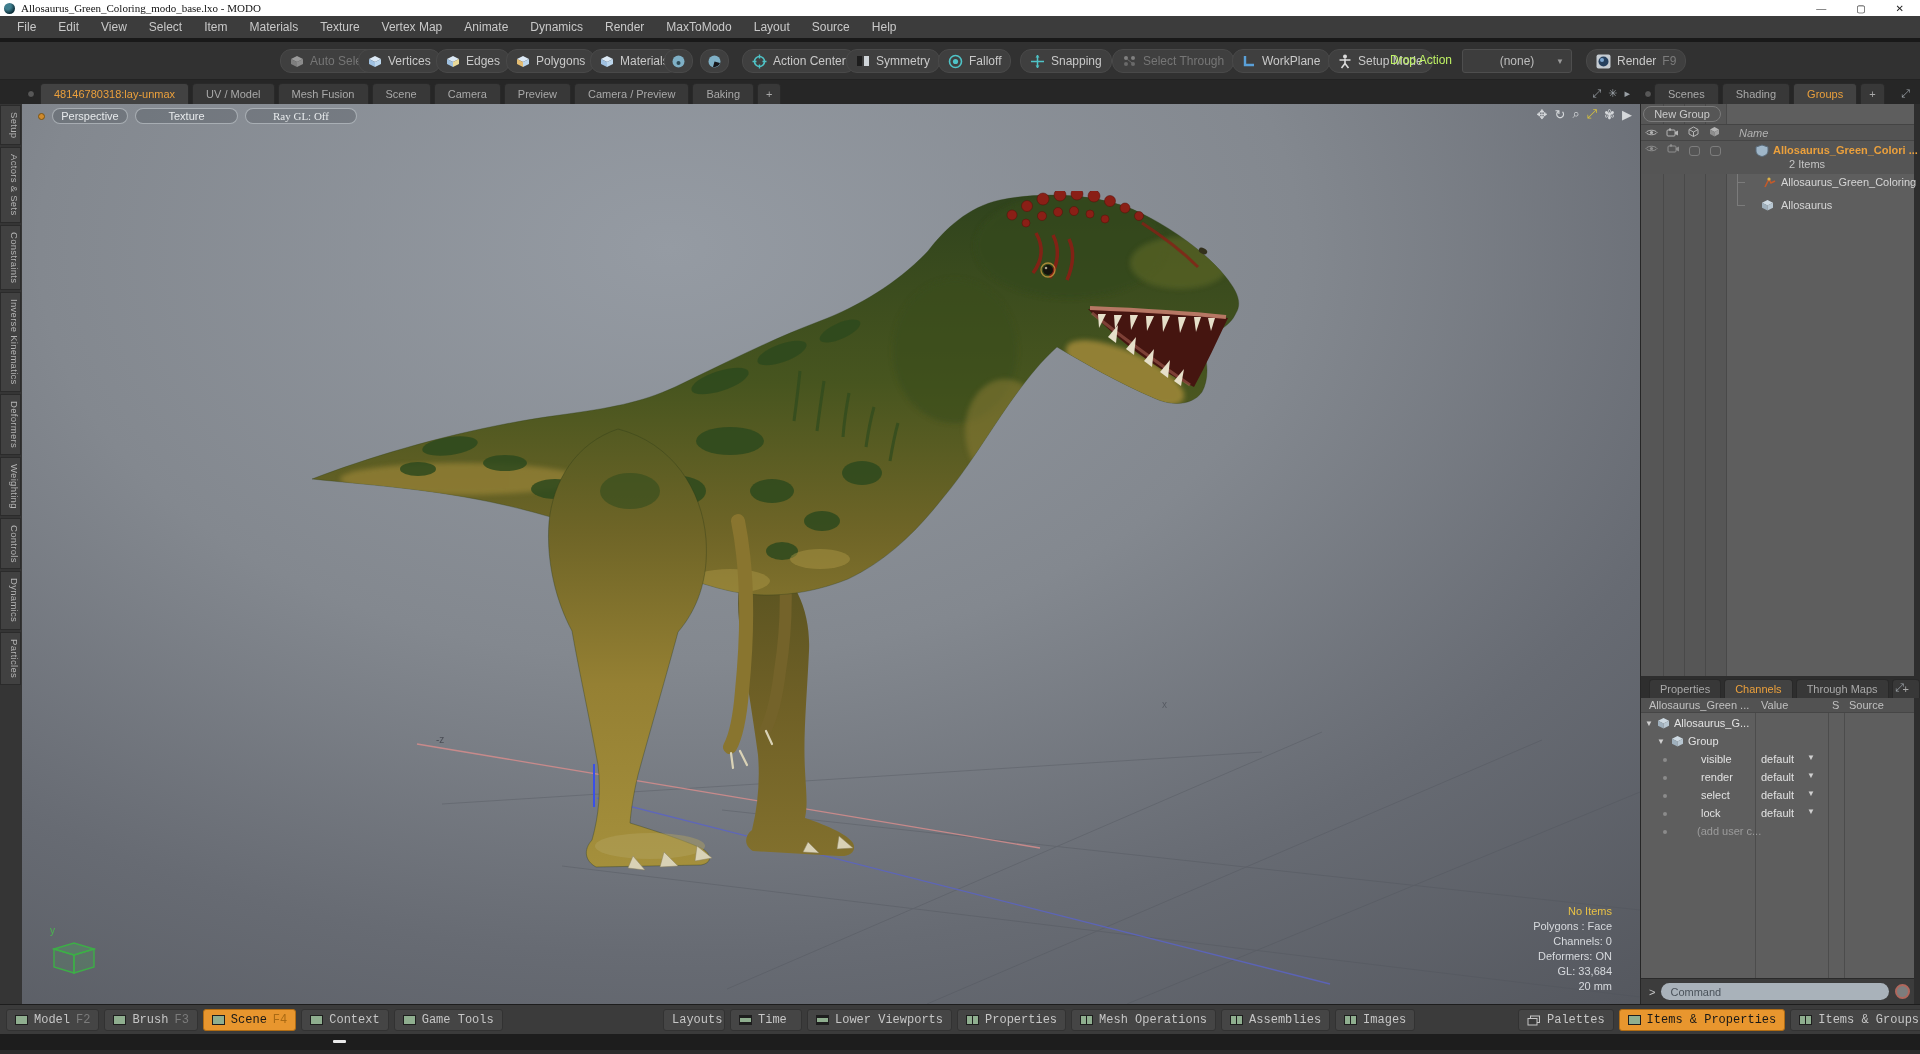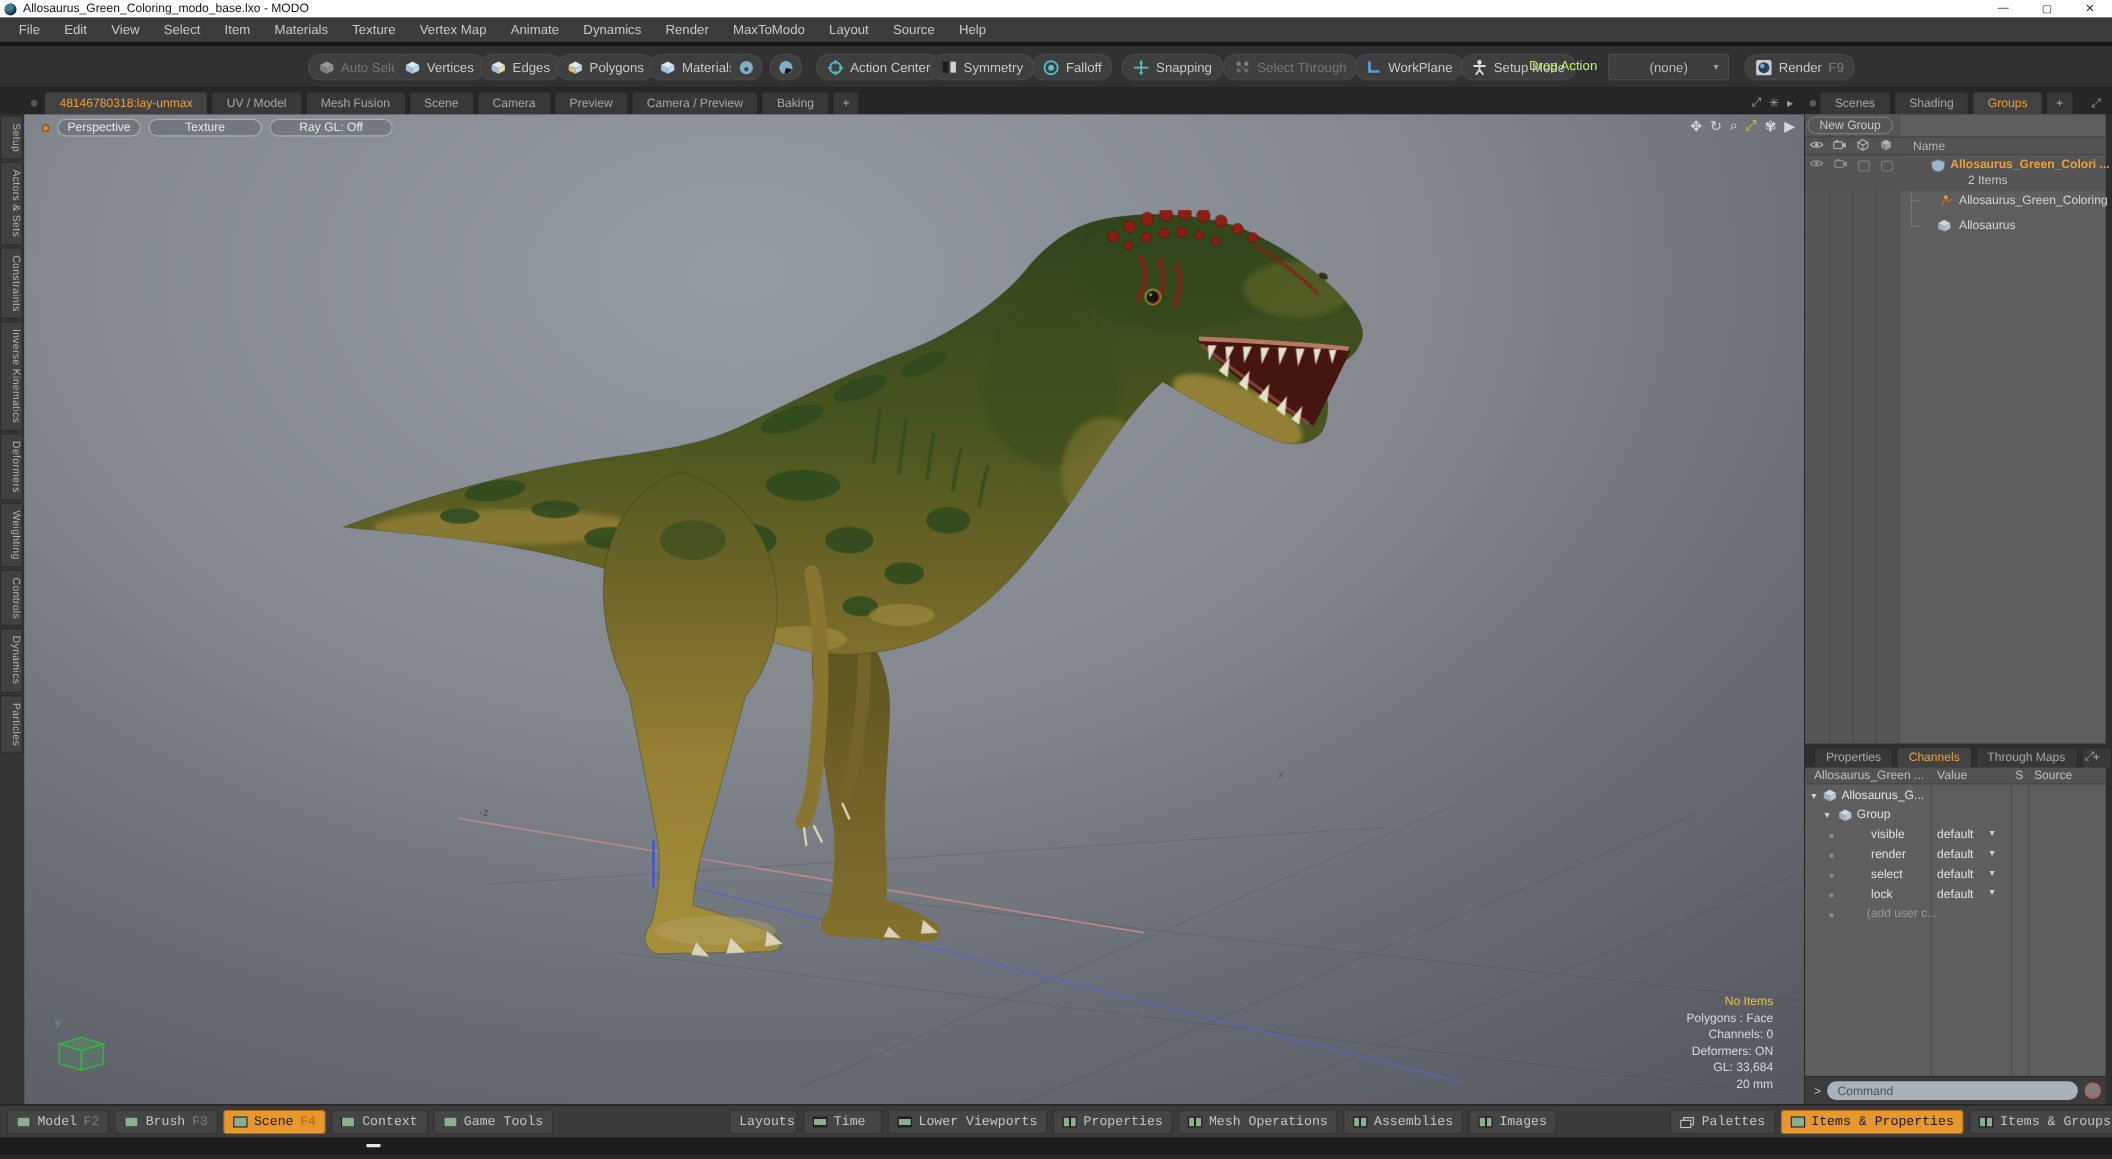--- a/index.html
+++ b/index.html
@@ -1,20 +1,20 @@
 <!DOCTYPE html>
 <html><head>
 <meta charset="utf-8">
 <style>
   * { box-sizing: border-box; margin: 0; padding: 0; }
   html,body { width:1920px; height:1054px; overflow:hidden; }
   body { font-family:"Liberation Sans", sans-serif; background:#2b2b2b; position:relative; font-size:12px; }
 
   
-  .titlebar { height:16px; background:#ffffff; display:flex; align-items:center; gap:6px; padding:0 4px; color:#111; font-size:11px; }
+  .titlebar { height:16px; background:#ffffff; display:flex; align-items:center; gap:6px; padding:0 4px; color:#111; font-size:11px;font-family:Liberation Serif, serif; }
   .modo-icon { width:11px; height:11px; border-radius:50%; background:radial-gradient(circle at 35% 30%, #3f7e8e 0 30%, #0d2f3a 70%); flex:0 0 auto; }
   .win-controls { margin-left:auto; display:flex; gap:30px; padding-right:12px; font-size:10px; color:#222; }
   .win-controls span { cursor:default; }
 
   
   .menubar { height:26px; background:#3c3c3c; border-bottom:4px solid #191919; display:flex; align-items:center; padding-left:6px; color:#c9c9c9; }
   .menu-item { padding:0 11px; }
 
   
   .toolbar { height:38px; background:#313131; position:relative; border-bottom:1px solid #222; }
@@ -46,41 +46,41 @@
   .rail-tab { writing-mode:vertical-rl; width:21px; background:#414141; border:1px solid #2b2b2b; color:#b4b4b4;
               font-size:9.5px; padding:6px 0; text-align:center; letter-spacing:.3px; }
 
   
   .viewport { position:relative; width:1618px; height:900px; overflow:hidden;
     background: radial-gradient(1500px 980px at 40% 16%, #959ba3 0%, #83888f 42%, #676b73 72%, #55585f 100%); }
   .vp-header { position:absolute; top:4px; left:16px; display:flex; align-items:center; gap:7px;text-align:center; }
   .vp-dot { width:7px; height:7px; border-radius:50%; background:#d08a2c; border:1px solid #7a5312; }
   .pill { height:16px; border:1px solid rgba(222,227,232,.5); border-radius:9px; background:rgba(70,75,82,.30);
           color:#e7eaec; font-size:11px; display:flex; align-items:center; justify-content:center; }
-  .pill.p1 { width:76px; } .pill.p2 { width:103px; } .pill.p3 { width:112px; }
+  .pill.p1 { width:76px; } .pill.p2 { width:103px; } .pill.p3 { width:112px;font-family:Liberation Serif, serif; }
   .vp-icons { position:absolute; top:2px; right:8px; display:flex; gap:7px; color:#d5d8db; font-size:13px; align-items:center; }
   .vp-icons .maxi { color:#d9c33b; }
   .vp-info { position:absolute; right:28px; bottom:10px; text-align:right; font-size:11px; line-height:15px; color:#d7dade; }
   .vp-info .hl { color:#e8c146; }
   .axis-z { position:absolute; left:414px; top:630px; color:#4b4e56; font-size:10px; }
   .axis-x { position:absolute; left:1140px; top:595px; color:#585c64; font-size:10px; }
   .gizmo { position:absolute; left:26px; bottom:24px; }
   .gizmo .ylab { color:#49b84f; font-size:10px; position:absolute; top:-12px; left:2px; }
 
   
   .right-panel { width:280px; background:#4c4c4c; border-left:1px solid #262626; border-right:6px solid #2e2e2e; display:flex; flex-direction:column; }
   .groups-body { height:572px; position:relative; background:#5e5e5e;padding-left:47px; }
   .col-strip { position:absolute; left:0; top:0; bottom:0; width:85px; background:#565656; }
   .gsep { position:absolute; top:0; bottom:0; width:1px; background:#494949; }
   .new-group { position:absolute; left:2px; top:2px; width:78px; height:16px; border:1px solid #7b7b7b; border-radius:8px;
                background:#565656; color:#c9c9c9; font-size:11px; display:flex; align-items:center; justify-content:center; z-index:3;}
   .g-header { position:absolute; left:0; top:20px; right:0; height:17px; background:#535353; border-top:1px solid #444; border-bottom:1px solid #454545;
               display:flex; align-items:center; color:#b2b2b2; font-size:11px; z-index:3;}
   .g-header .hicon { width:21px; text-align:center; }
-  .g-header .hname { margin-left:14px; }
+  .g-header .hname { margin-left:14px;font-style:italic; }
   .g-row1 { position:absolute; left:0; top:37px; right:0; height:33px; background:#555555; z-index:2; }
   .g-row1 .ic { position:absolute; top:3px; color:#8f8f8f; font-size:10px; }
   .chk { position:absolute; top:5px; width:11px; height:10px; border:1px solid #7d7d7d; border-radius:3px; }
   .g-name { position:absolute; left:132px; top:3px; color:#eba03c; font-weight:bold; font-size:11px; white-space:nowrap; }
   .g-count { position:absolute; left:148px; top:17px; color:#c4c4c4; font-size:11px; }
   .g-child { position:absolute; left:0; right:0; height:16px; color:#d6d6d6; font-size:11px; z-index:2; }
   .g-child .lbl { position:absolute; left:140px; top:1px; white-space:nowrap; }
   .tree-guide { position:absolute; left:96px; top:44px; width:1px; height:58px; background:#7b7b7b; z-index:1; }
   .tg-h { position:absolute; width:8px; height:1px; background:#7b7b7b; z-index:1; }
 

